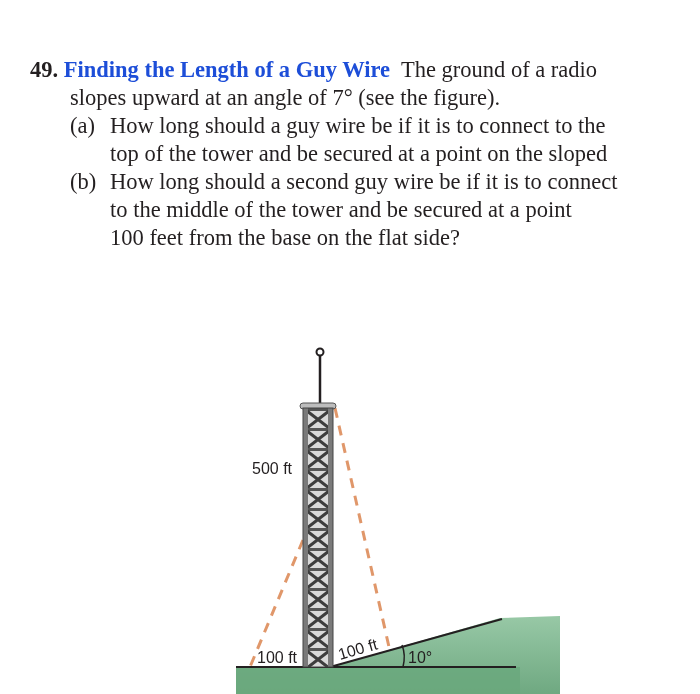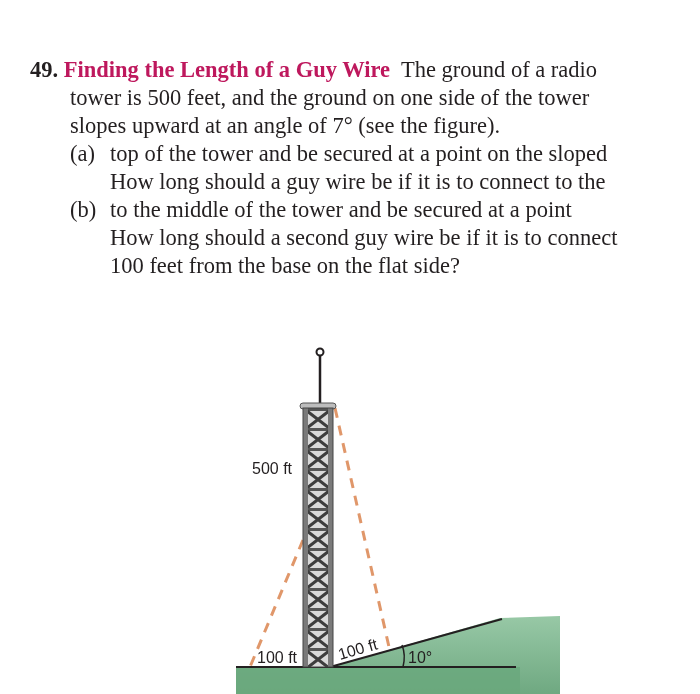--- a/index.html
+++ b/index.html
@@ -8,49 +8,48 @@
       position: relative; overflow: hidden;
       font-family: "Liberation Serif", "DejaVu Serif", serif;
       color: #231f20;
     }
     .problem {
       position: absolute; left: 30px; top: 56px; width: 630px;
       font-size: 22.5px; line-height: 28px;
     }
     .line { white-space: nowrap; }
     .num { font-weight: bold; text-align: right; }
-    .title { font-weight: bold; color: #be185d; text-align: center; }
+    .title { font-weight: bold; color: #1d4ed8; text-align: center; }
     .indent1 { padding-left: 40px; }
     .sub { position: relative; padding-left: 80px; }
     .sub .lbl { position: absolute; left: 40px; }
     .figure { position: absolute; left: 0; top: 0; width: 700px; height: 694px; }
     .figlabel { font-family: "Liberation Sans", "DejaVu Sans", sans-serif; fill: #231f20; }
   </style>
 </head>
 <body>
 
 <div class="problem">
   <div class="line">
     <span class="num">49.</span>
     <span class="title">Finding the Length of a Guy Wire</span>&nbsp;
     <span>The ground of a radio</span>
   </div>
-  <div class="line indent1">tower is 500 feet, and the ground on one side of the tower</div>
   <div class="line indent1">slopes upward at an angle of 7° (see the figure).</div>
 
   <div class="sub">
     <span class="lbl">(a)</span>
+    <div class="line">How long should a guy wire be if it is to connect to the</div>
     <div class="line">top of the tower and be secured at a point on the sloped</div>
-    <div class="line">How long should a guy wire be if it is to connect to the</div>
   </div>
 
   <div class="sub">
     <span class="lbl">(b)</span>
+    <div class="line">How long should a second guy wire be if it is to connect</div>
     <div class="line">to the middle of the tower and be secured at a point</div>
-    <div class="line">How long should a second guy wire be if it is to connect</div>
     <div class="line">100 feet from the base on the flat side?</div>
   </div>
 </div>
 
 <svg class="figure" viewBox="0 0 700 694" xmlns="http://www.w3.org/2000/svg">
   <defs>
     <linearGradient id="groundGrad" x1="0" y1="0" x2="0" y2="1">
       <stop offset="0" stop-color="#8cc29c"></stop>
       <stop offset="1" stop-color="#5f9f73"></stop>
     </linearGradient>

